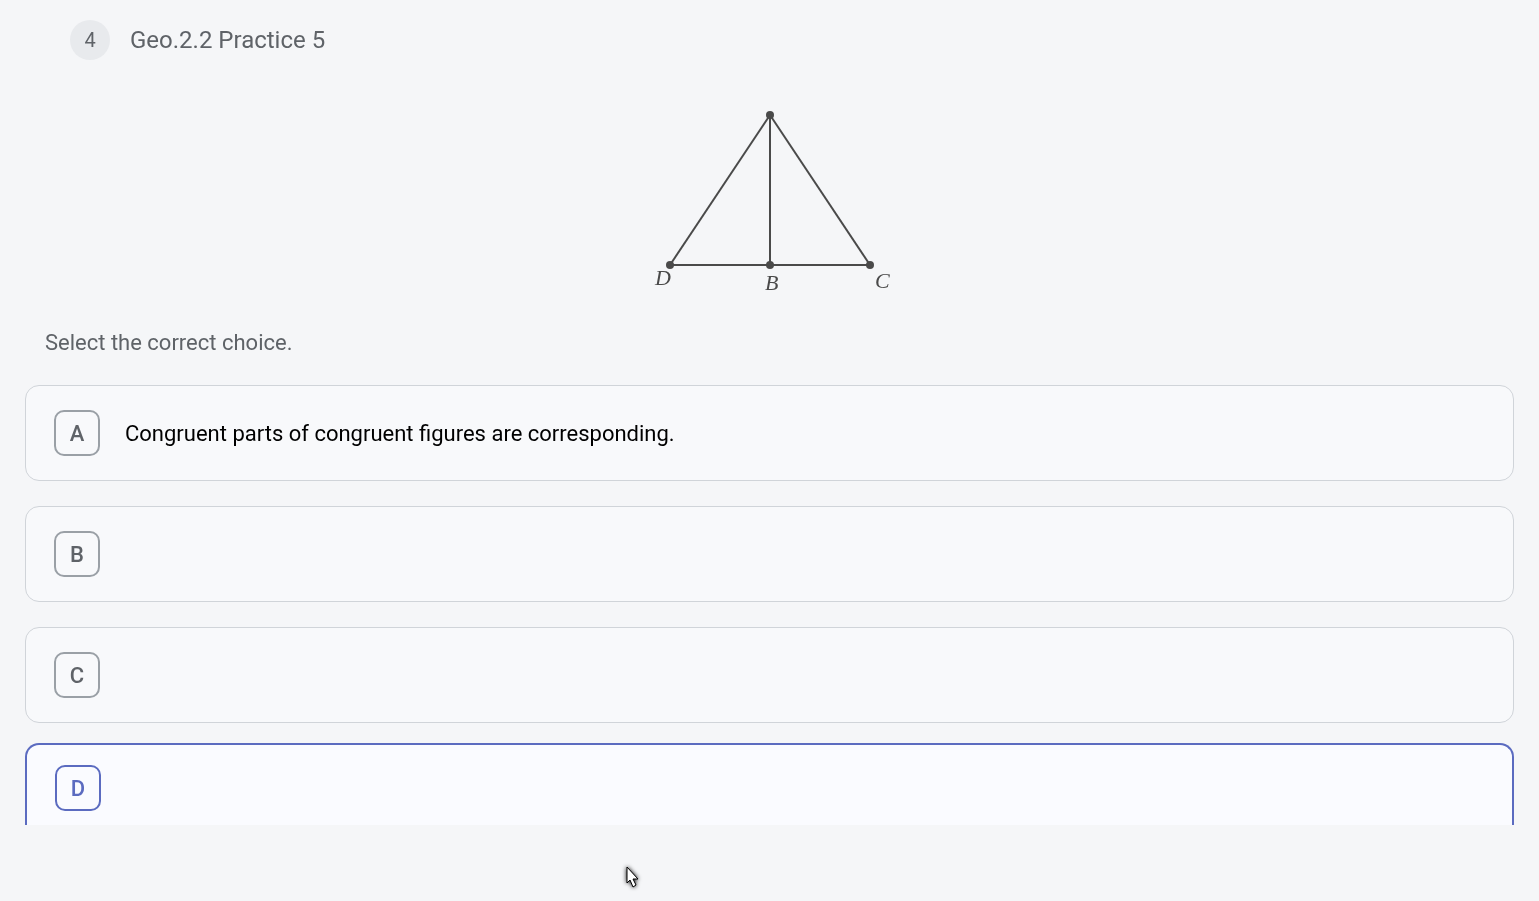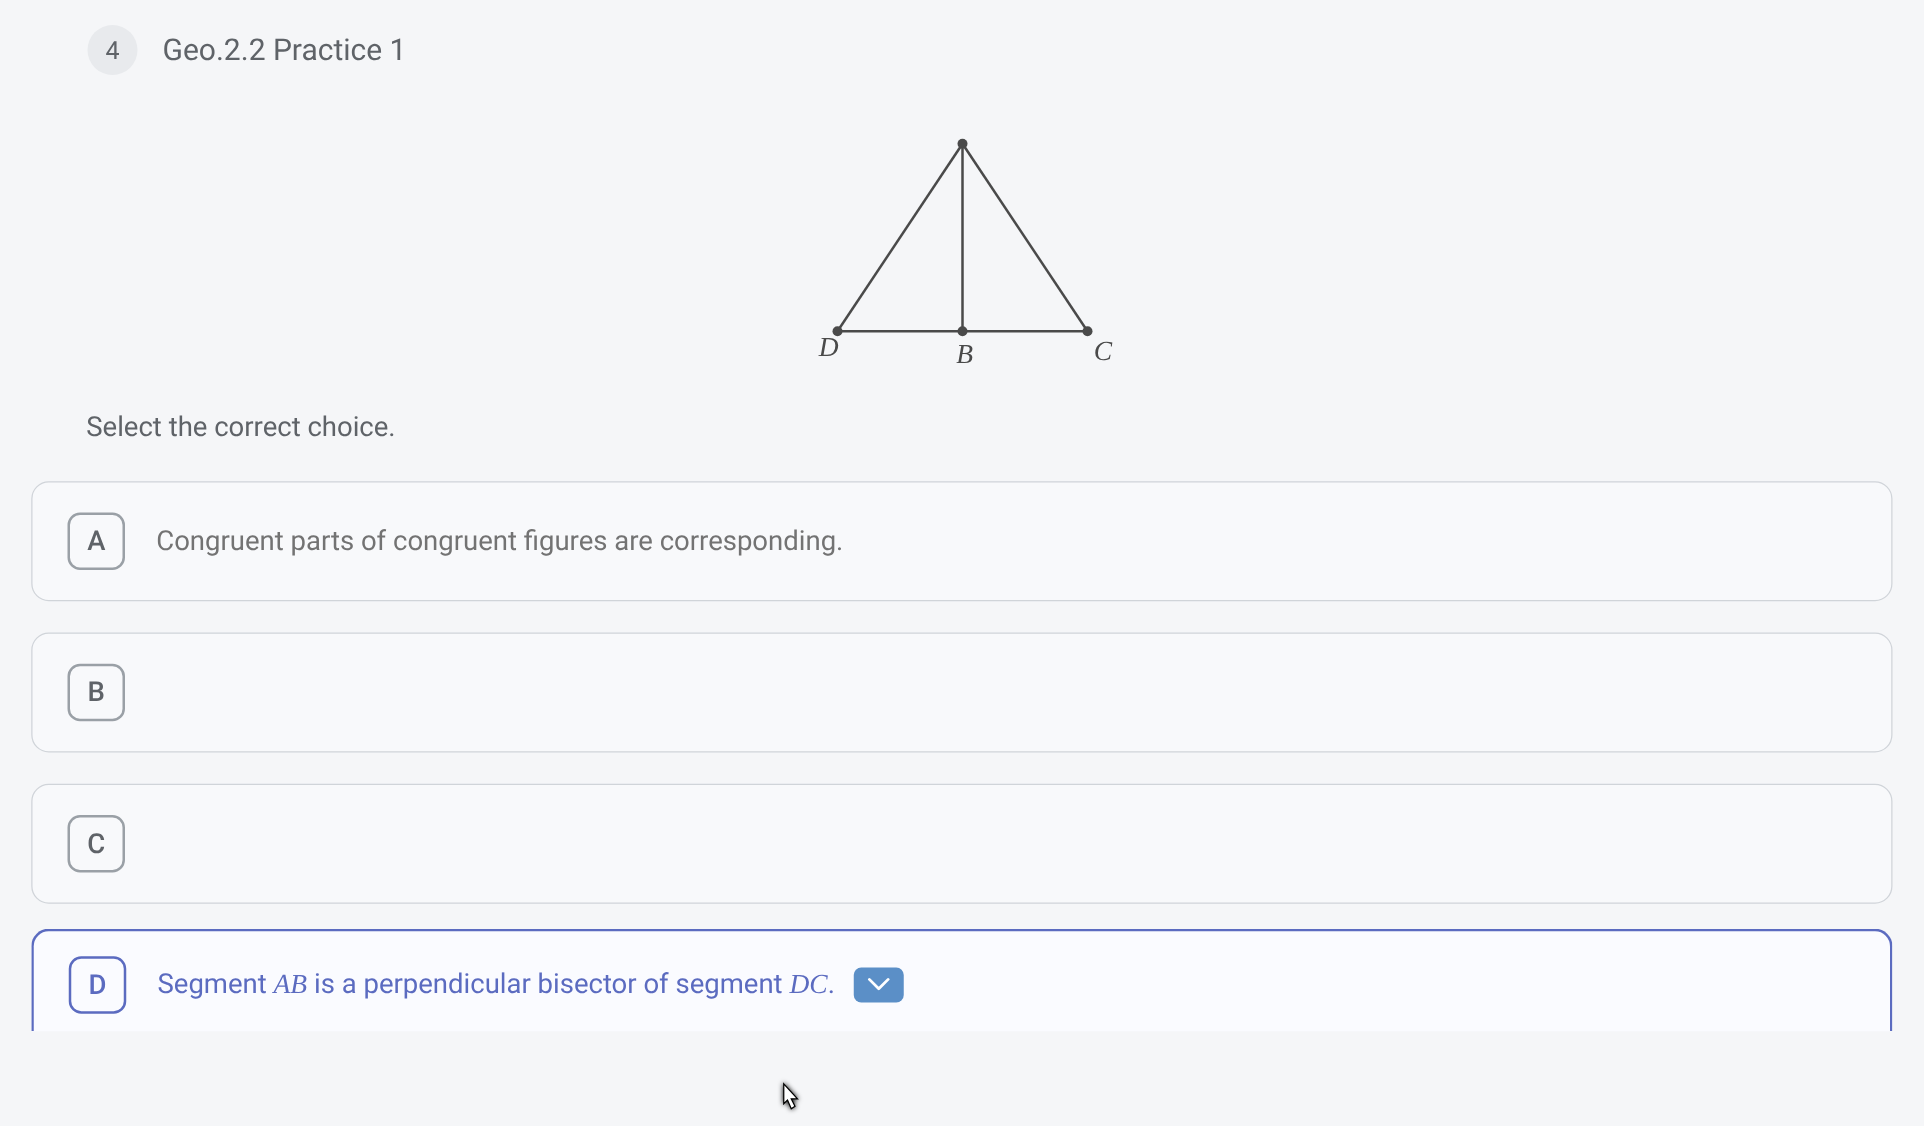--- a/index.html
+++ b/index.html
@@ -41,21 +41,21 @@
     .diagram-container {
       display: flex;
       justify-content: center;
       padding: 30px 0 20px 0;
     }
     .diagram {
       width: 260px;
       height: 200px;
     }
     .prompt {
-      padding: 10px 40px 30px 69px;
+      padding: 10px 40px 30px 45px;
       font-size: 22px;
       color: #5f6368;
       font-weight: 400;
     }
     .choices {
       padding: 0 25px;
       display: flex;
       flex-direction: column;
       gap: 25px;
     }
@@ -76,21 +76,21 @@
       border-radius: 10px;
       display: flex;
       align-items: center;
       justify-content: center;
       font-size: 22px;
       font-weight: 500;
       color: #5f6368;
     }
     .choice-text {
       font-size: 22px;
-      color: #737373;
+      color: #000000;
       font-weight: 400;
     }
     .math-italic {
       font-style: italic;
       font-family: 'Times New Roman', serif;
     }
     .down-arrow {
       display: inline-flex;
       align-items: center;
       justify-content: center;
@@ -133,21 +133,21 @@
     }
     .choice-d .choice-text {
       color: #5b6bc0;
     }
   </style>
 </head>
 <body>
 
 <div class="header">
   <div class="question-number">4</div>
-  <div class="title">Geo.2.2 Practice 1</div>
+  <div class="title">Geo.2.2 Practice 5</div>
 </div>
 
 <div class="diagram-container">
   <svg class="diagram" viewBox="0 0 260 200">
     <line x1="130" y1="15" x2="30" y2="165" stroke="#4a4a4a" stroke-width="2"></line>
     <line x1="130" y1="15" x2="230" y2="165" stroke="#4a4a4a" stroke-width="2"></line>
     <line x1="30" y1="165" x2="230" y2="165" stroke="#4a4a4a" stroke-width="2"></line>
     <line x1="130" y1="15" x2="130" y2="165" stroke="#4a4a4a" stroke-width="2"></line>
     <circle cx="130" cy="15" r="4" fill="#4a4a4a"></circle>
     <circle cx="30" cy="165" r="4" fill="#4a4a4a"></circle>
@@ -170,28 +170,20 @@
     <div class="choice-letter">B</div>
   </div>
   <div class="choice">
     <div class="choice-letter">C</div>
   </div>
 </div>
 
 <div class="choice-d-wrap">
   <div class="choice-d">
     <div class="choice-letter">D</div>
-    <div class="choice-text">
-      <span>Segment </span><span class="math-italic">AB</span><span> is a perpendicular bisector of segment </span><span class="math-italic">DC</span><span>.</span>
-      <span class="down-arrow">
-        <svg viewBox="0 0 24 16">
-          <path d="M2 2 L12 12 L22 2" stroke="#fff" stroke-width="3" fill="none" stroke-linecap="round" stroke-linejoin="round"></path>
-        </svg>
-      </span>
-    </div>
   </div>
 </div>
 
 <div class="cursor-icon">
   <svg width="22" height="26" viewBox="0 0 22 26">
     <path d="M7 2 L7 18 L10 15 L13 22 L16 20 L13 14 L18 14 Z" fill="#fff" stroke="#000" stroke-width="1"></path>
   </svg>
 </div>
 
 </body></html>

